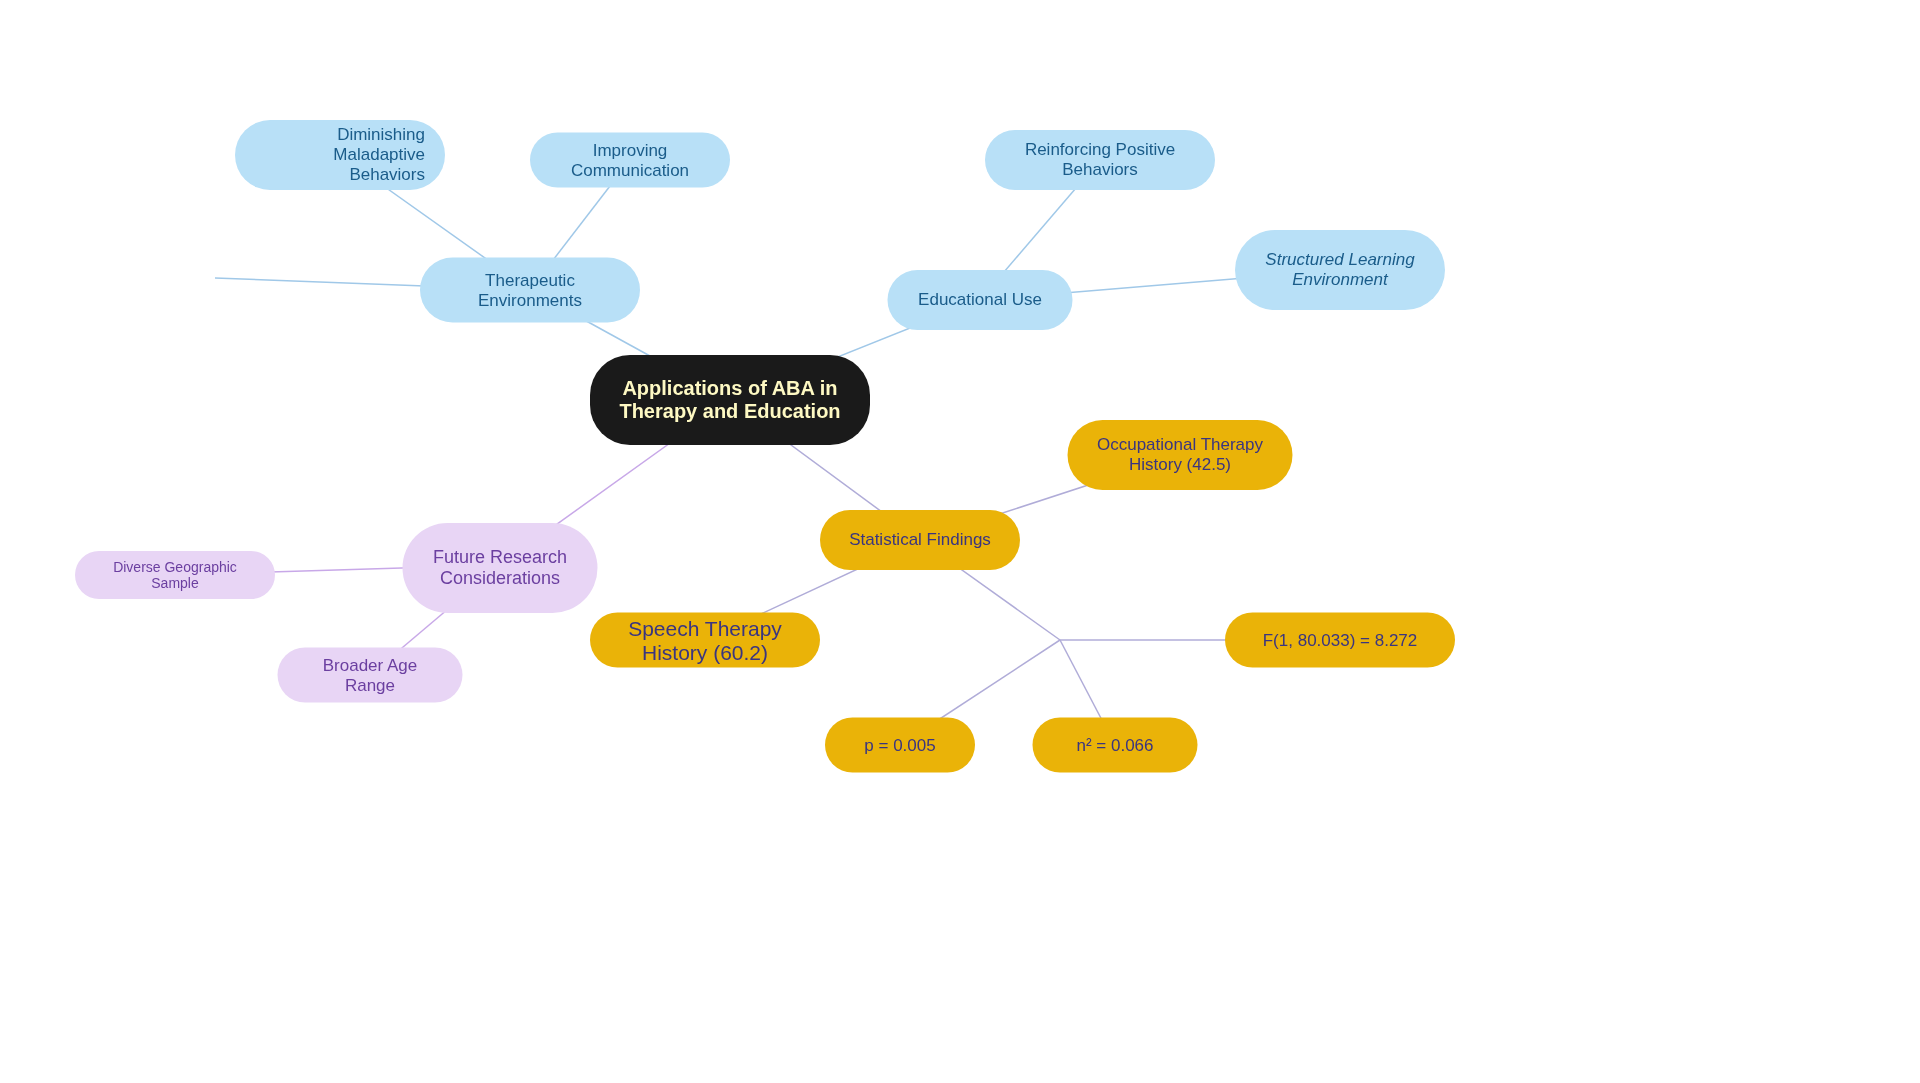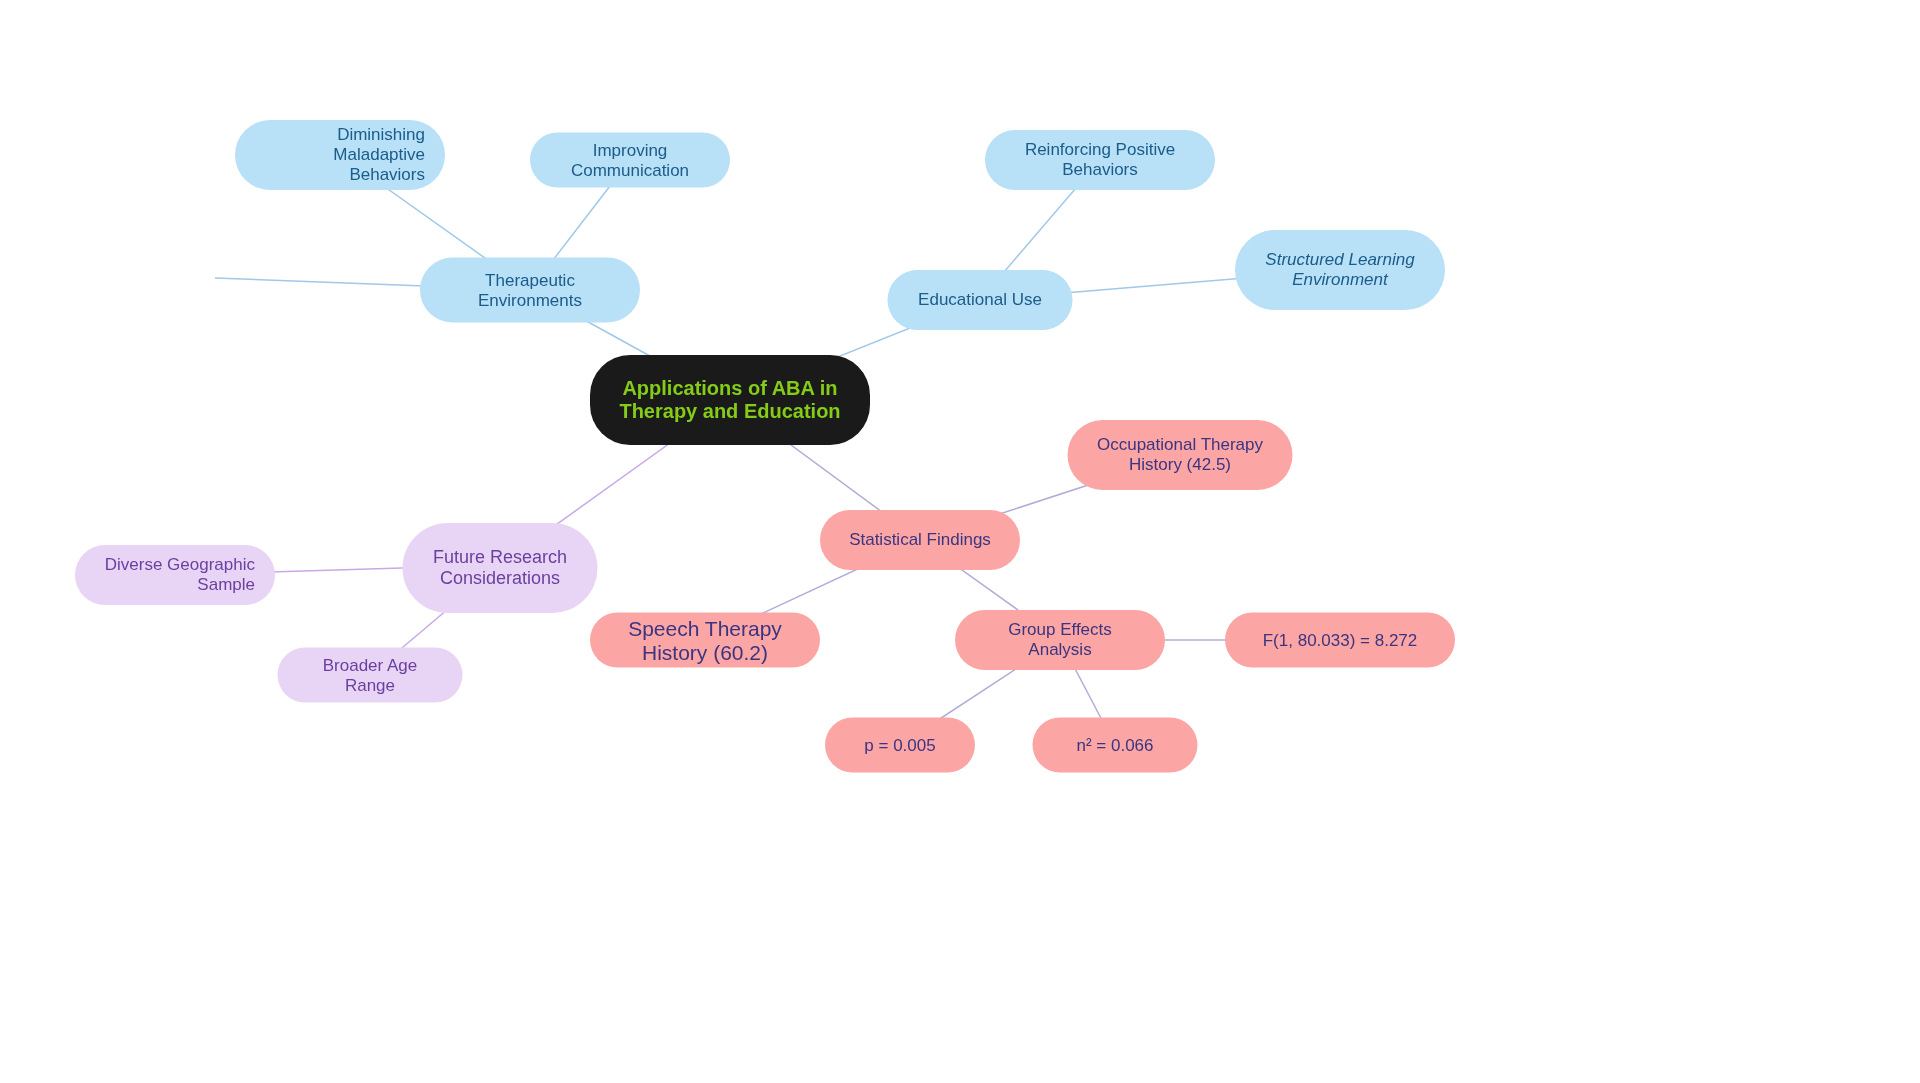--- a/index.html
+++ b/index.html
@@ -36,42 +36,42 @@
       text-align: center;
       padding: 12px 20px;
       font-size: 18px;
       font-weight: 500;
       cursor: pointer;
       transform: translate(-50%, -50%);
     }
 
     .node-center {
       background: #1a1a1a;
-      color: #84cc16;
+      color: #fef9c3;
       font-size: 20px;
       font-weight: 600;
       width: 280px;
       height: 90px;
       border-radius: 40px;
     }
 
     .node-blue {
       background: #b8e0f7;
       color: #1a5c8a;
       border: none;
     }
 
     .node-purple {
       background: #e8d5f5;
       color: #6b3fa0;
       border: none;
     }
 
     .node-lavender {
-      background: #fca5a5;
+      background: #eab308;
       color: #3a3580;
       border: none;
     }
   </style>
 </head>
 <body>
 
 <div id="mindmap-container">
   <svg id="connections">
       <line x1="730" y1="400" x2="530" y2="290" stroke="#a0c8e8" stroke-width="1.5"></line>
@@ -93,22 +93,21 @@
       <line x1="1060" y1="640" x2="1115" y2="745" stroke="#b0acd8" stroke-width="1.5"></line>
     </svg>
 <div class="node node-center" style="left: 730px; top: 400px; width: 280px; height: 90px;">Applications of ABA in Therapy and Education</div>
     <div class="node node-blue" style="left: 530px; top: 290px; width: 220px; height: 65px; font-size: 17px;">Therapeutic Environments</div>
     <div class="node node-blue" style="left: 340px; top: 155px; width: 210px; height: 70px; font-size: 17px; text-align: right;">Diminishing Maladaptive Behaviors</div>
     <div class="node node-blue" style="left: 630px; top: 160px; width: 200px; height: 55px; font-size: 17px;">Improving Communication</div>
     <div class="node node-blue" style="left: 980px; top: 300px; width: 185px; height: 60px; font-size: 17px;">Educational Use</div>
     <div class="node node-blue" style="left: 1100px; top: 160px; width: 230px; height: 60px; font-size: 17px;">Reinforcing Positive Behaviors</div>
     <div class="node node-blue" style="left: 1340px; top: 270px; width: 210px; height: 80px; font-size: 17px; font-style: italic;">Structured Learning Environment</div>
     <div class="node node-purple" style="left: 500px; top: 568px; width: 195px; height: 90px; font-size: 18px;">Future Research Considerations</div>
-    <div class="node node-purple" style="left: 175px; top: 575px; width: 200px; height: 60px; font-size: 17px; text-align: right;">Diverse Geographic Sample</div>
+    <div class="node node-purple" style="left: 175px; top: 575px; width: 200px; height: 48px; font-size: 14px;">Diverse Geographic Sample</div>
     <div class="node node-purple" style="left: 370px; top: 675px; width: 185px; height: 55px; font-size: 17px;">Broader Age Range</div>
     <div class="node node-lavender" style="left: 920px; top: 540px; width: 200px; height: 60px; font-size: 17px;">Statistical Findings</div>
     <div class="node node-lavender" style="left: 1180px; top: 455px; width: 225px; height: 70px; font-size: 17px;">Occupational Therapy History (42.5)</div>
     <div class="node node-lavender" style="left: 705px; top: 640px; width: 230px; height: 55px; font-size: 21px;">Speech Therapy History (60.2)</div>
-    <div class="node node-lavender" style="left: 1060px; top: 640px; width: 210px; height: 60px; font-size: 17px;">Group Effects Analysis</div>
     <div class="node node-lavender" style="left: 1340px; top: 640px; width: 230px; height: 55px; font-size: 17px;">F(1, 80.033) = 8.272</div>
     <div class="node node-lavender" style="left: 900px; top: 745px; width: 150px; height: 55px; font-size: 17px;">p = 0.005</div>
     <div class="node node-lavender" style="left: 1115px; top: 745px; width: 165px; height: 55px; font-size: 17px; text-align: right;">n² = 0.066</div>
   </div>
 
 </body></html>

